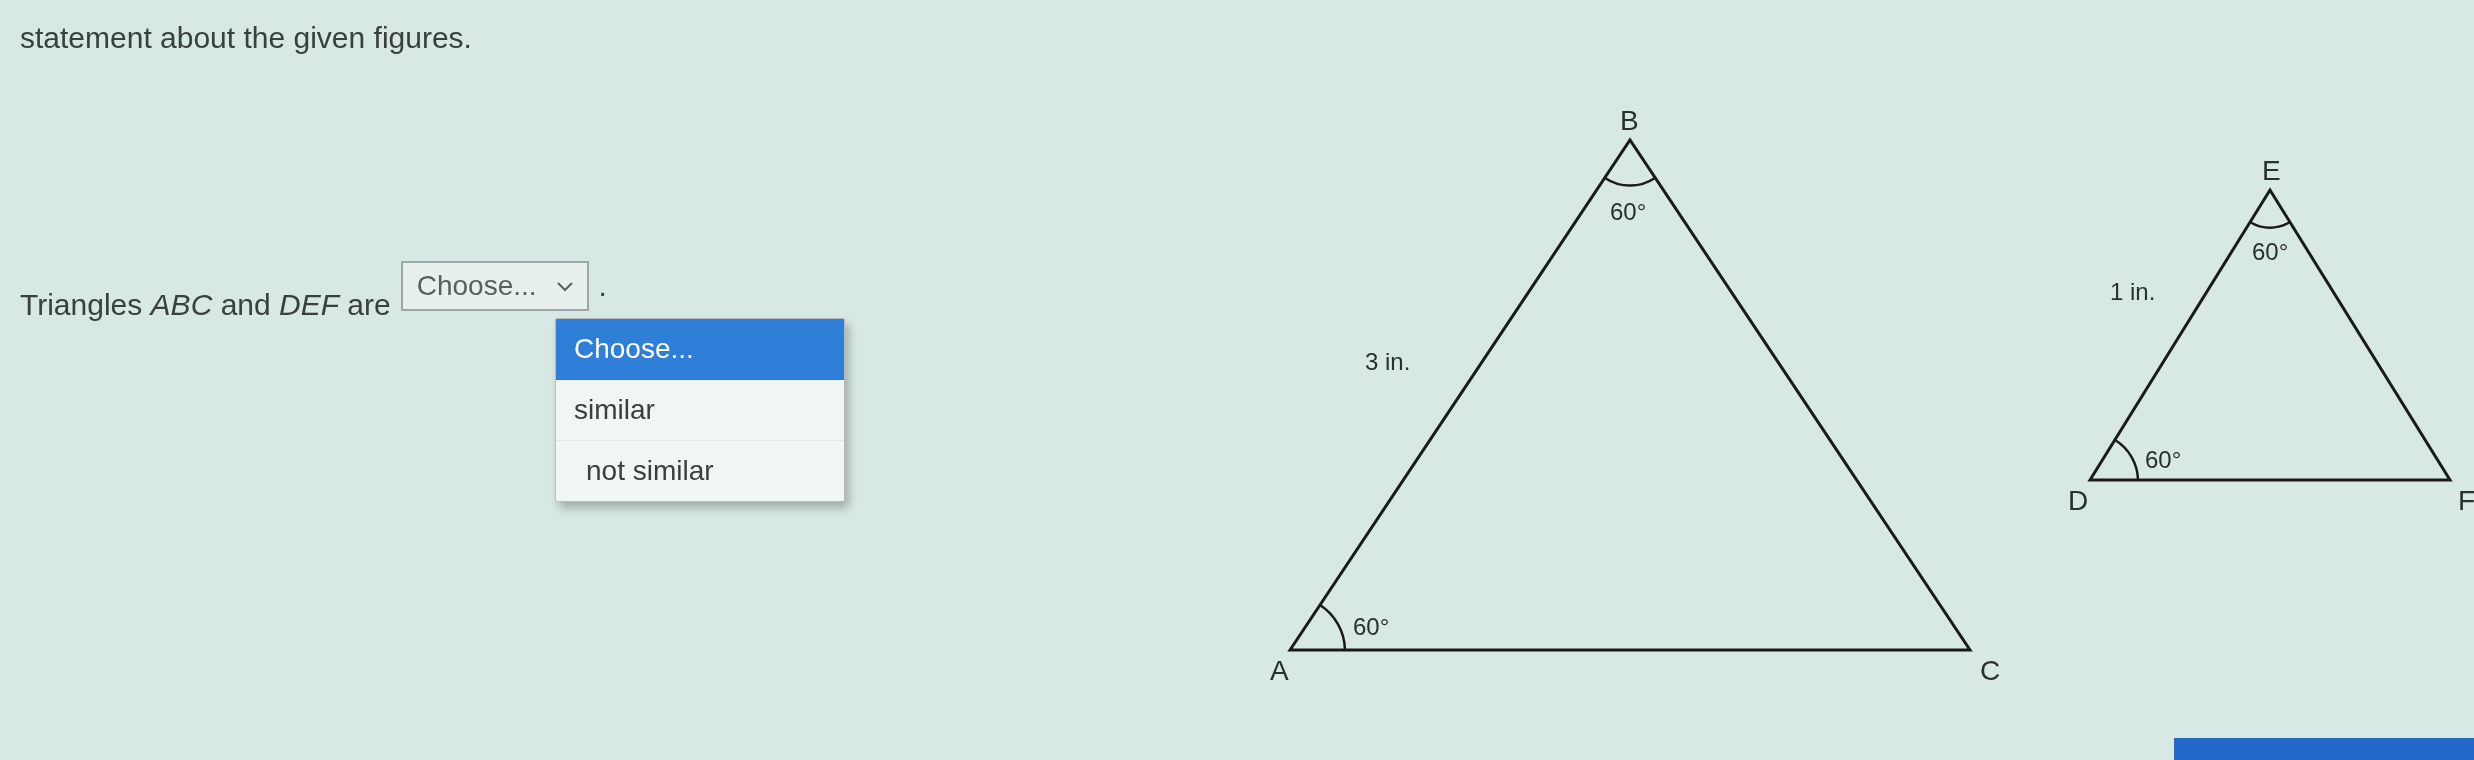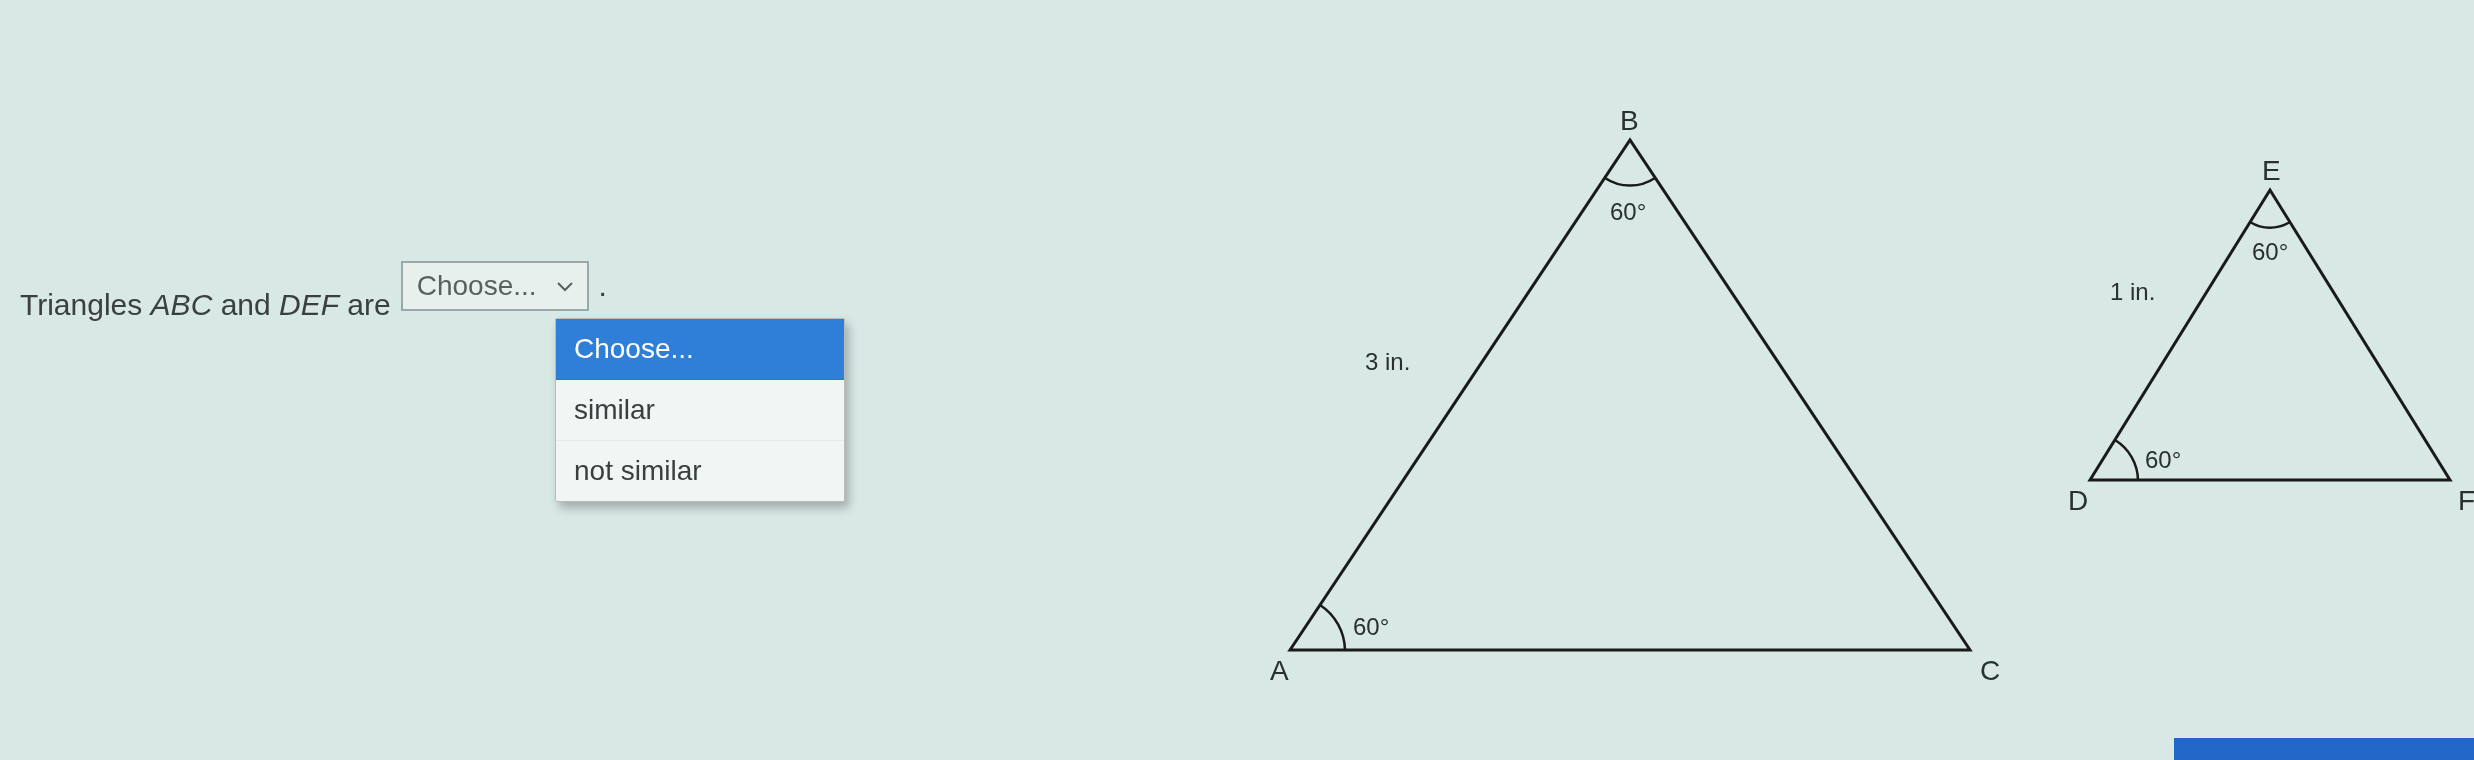--- a/index.html
+++ b/index.html
@@ -63,20 +63,21 @@
       border-radius: 2px;
     }
     .dropdown-option {
       padding: 14px 18px;
       font-size: 28px;
       color: #3a4040;
       border-bottom: 1px solid rgba(0,0,0,0.05);
     }
     .dropdown-option:last-child {
       border-bottom: none;
+      margin-left: 12px;
     }
     .dropdown-option.selected {
       background: #2f7ed8;
       color: #fff;
     }
     .figures {
       position: absolute;
       left: 1210px;
       top: 110px;
     }
@@ -104,20 +105,21 @@
       bottom: 0;
       width: 300px;
       height: 22px;
       background: #2268c8;
     }
   </style>
 </head>
 <body>
 
 <div class="instruction">
+  <div>statement about the given figures.</div>
 </div>
 
 <div class="statement-row">
   <span class="statement-text">
     <span>Triangles </span><span class="italic">ABC</span><span> and </span><span class="italic">DEF</span><span> are</span>
   </span>
   <div class="select-control">
     <span>Choose...</span>
     <span class="chevron">
       <svg width="16" height="10" viewBox="0 0 16 10">

